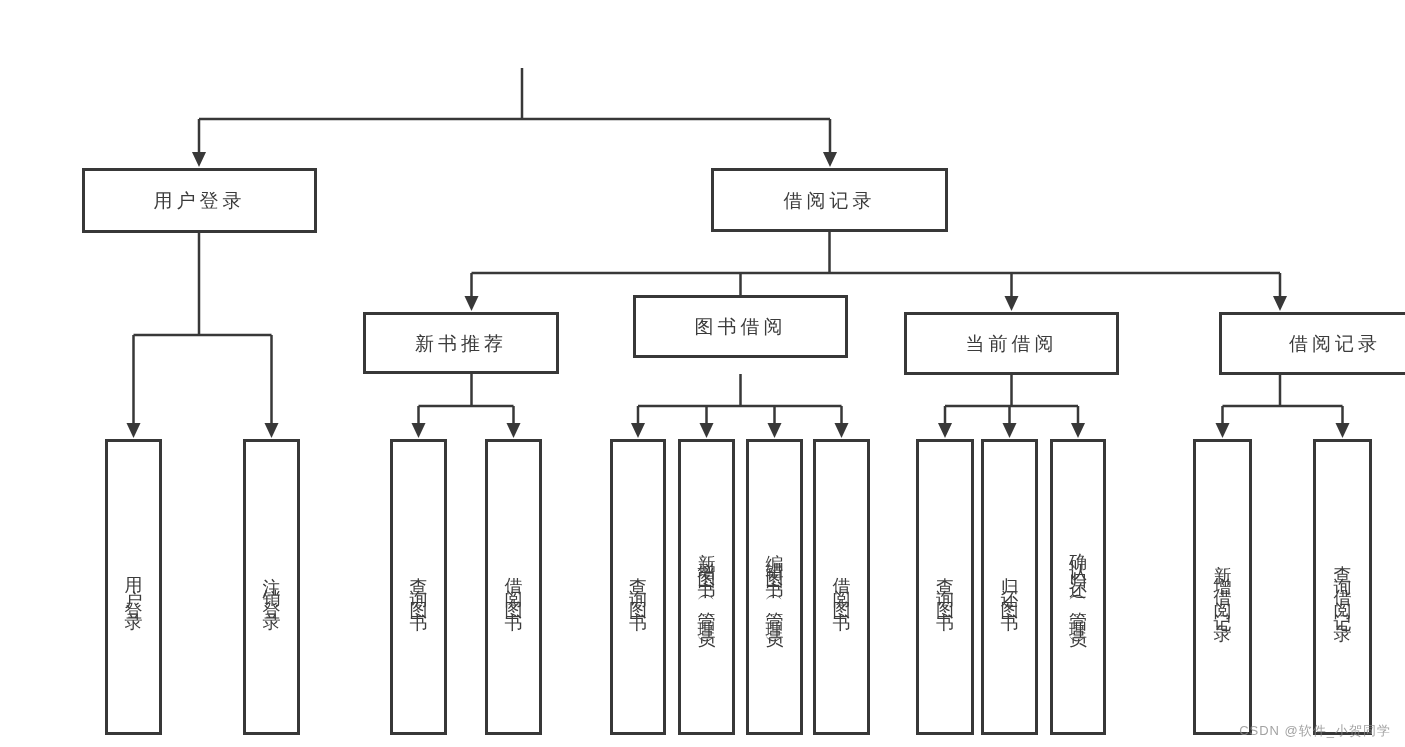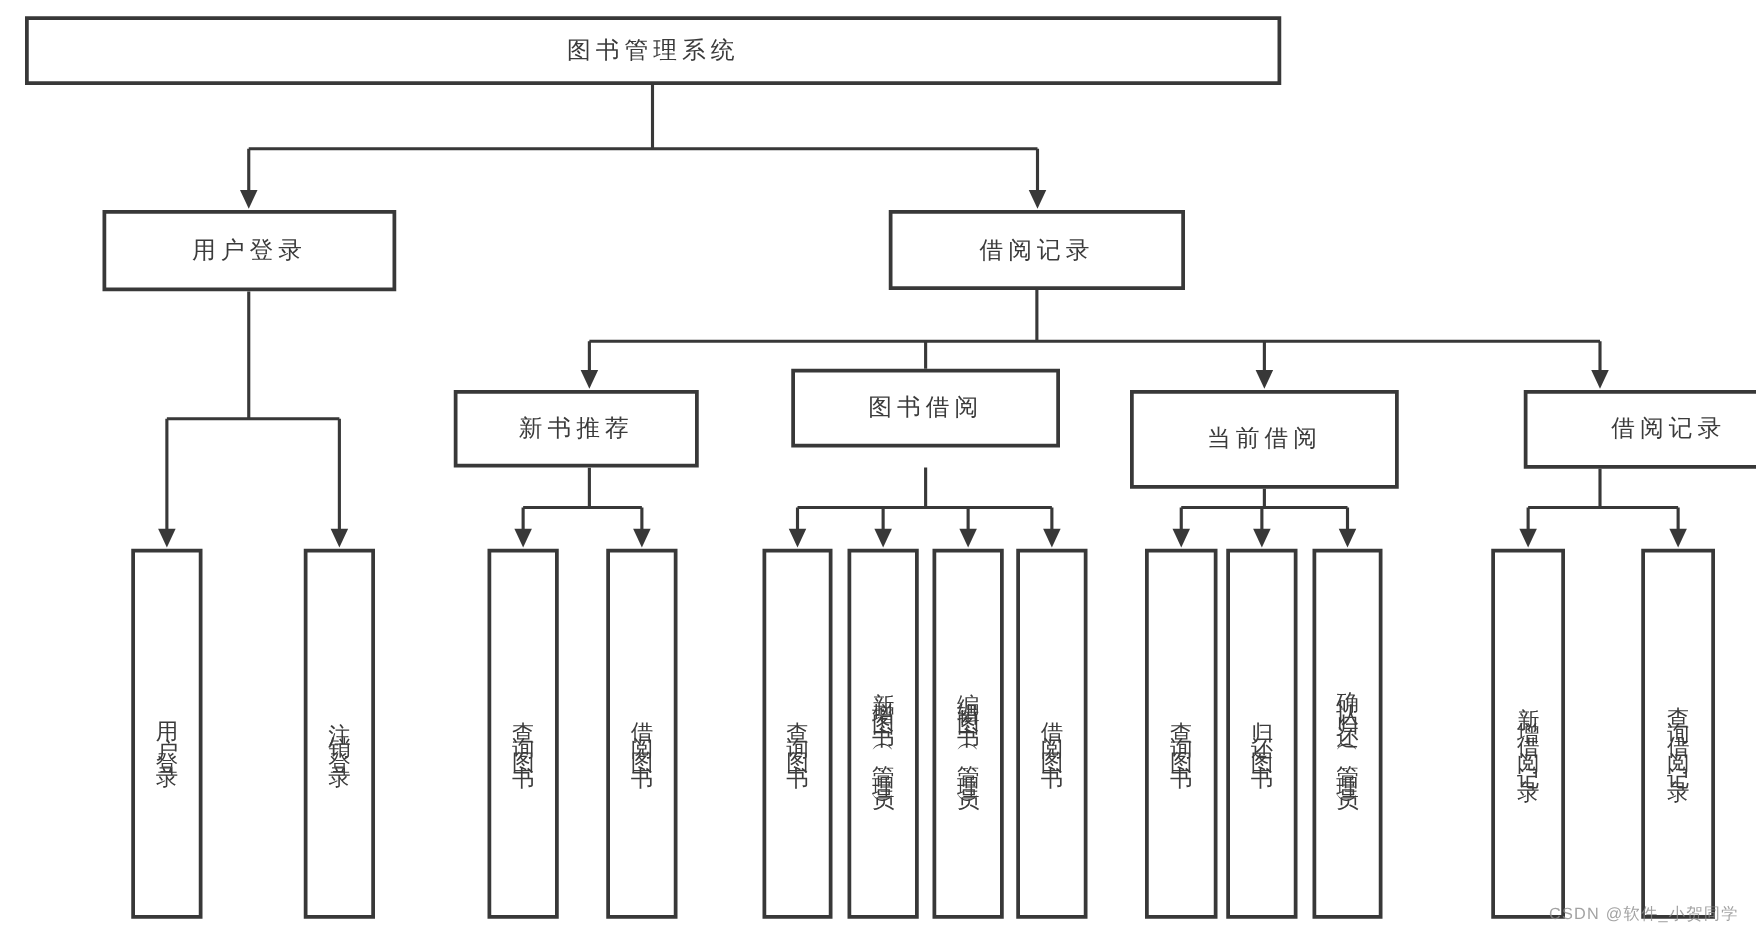--- a/index.html
+++ b/index.html
@@ -81,38 +81,35 @@
     <path d="M1011.5 374 V406 M945 406 H1078 M945 406 V424 M1009.5 406 V424 M1078 406 V424"></path>
     <polygon points="938,423 952,423 945,438"></polygon>
     <polygon points="1002.5,423 1016.5,423 1009.5,438"></polygon>
     <polygon points="1071,423 1085,423 1078,438"></polygon>
 
     <path d="M1280 374 V406 M1222.5 406 H1342.5 M1222.5 406 V424 M1342.5 406 V424"></path>
     <polygon points="1215.5,423 1229.5,423 1222.5,438"></polygon>
     <polygon points="1335.5,423 1349.5,423 1342.5,438"></polygon>
   </svg>
 
-  <div class="box" style="left:20px;top:13px;width:1005px;height:55px">
-    <span class="hlabel">图书管理系统</span>
-  </div>
 
   <div class="box" style="left:82px;top:168px;width:235px;height:65px">
     <span class="hlabel">用户登录</span>
   </div>
   <div class="box" style="left:711px;top:168px;width:237px;height:64px">
     <span class="hlabel">借阅记录</span>
   </div>
 
   <div class="box" style="left:363px;top:312px;width:196px;height:62px">
     <span class="hlabel">新书推荐</span>
   </div>
   <div class="box" style="left:633px;top:295px;width:215px;height:63px">
     <span class="hlabel">图书借阅</span>
   </div>
-  <div class="box" style="left:904px;top:312px;width:215px;height:79px">
+  <div class="box" style="left:904px;top:312px;width:215px;height:63px">
     <span class="hlabel">当前借阅</span>
   </div>
   <div class="box" style="left:1219px;top:312px;width:232px;height:63px">
     <span class="hlabel">借阅记录</span>
   </div>
 
   <div class="box leaf" style="left:105px;width:57px">
     <span class="vtext">用户登录</span>
   </div>
   <div class="box leaf" style="left:243px;width:57px">

